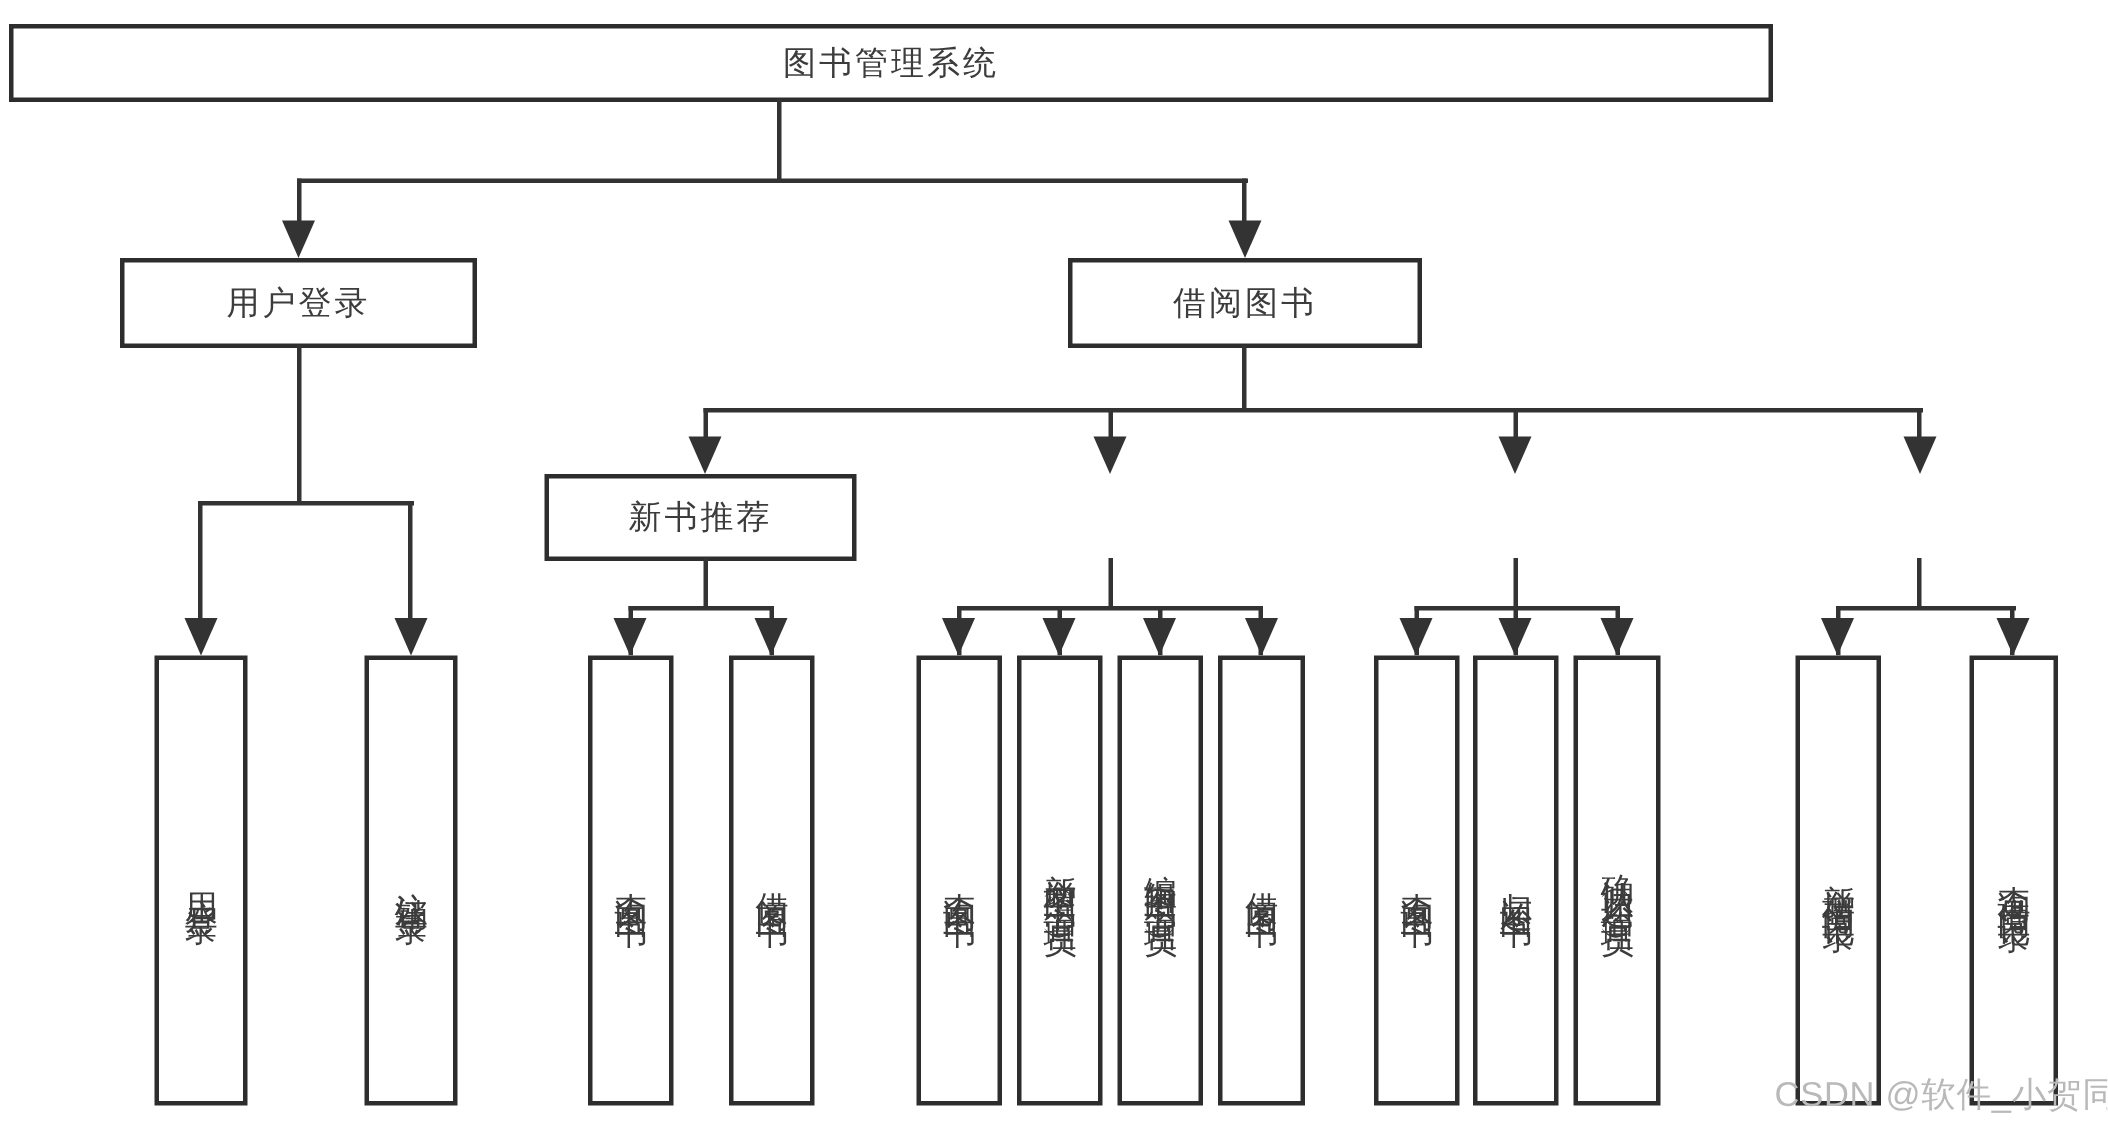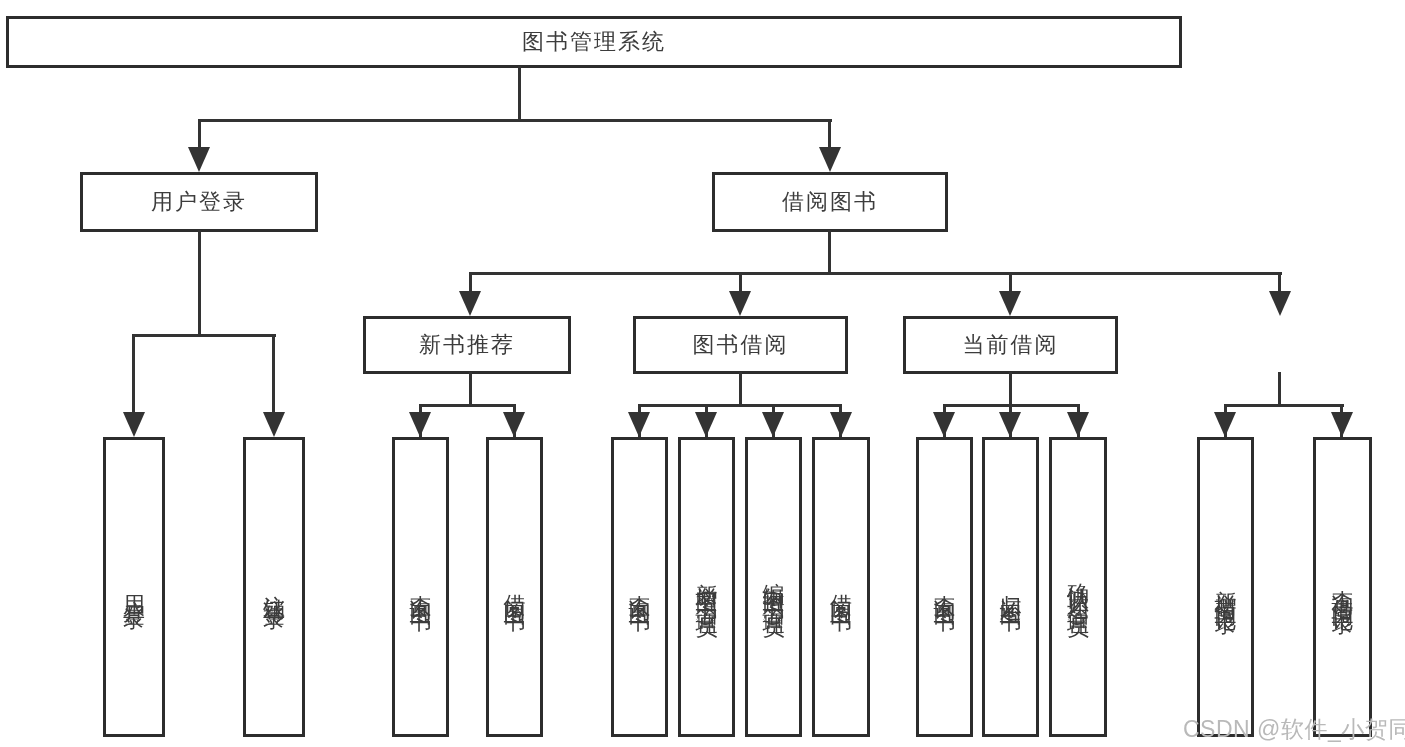--- a/index.html
+++ b/index.html
@@ -103,26 +103,20 @@
   <div class="vl" style="left:739px;top:272px;height:24px"></div>
   <div class="arr" style="left:729px;top:291px"></div>
   <div class="vl" style="left:1009px;top:272px;height:24px"></div>
   <div class="arr" style="left:999px;top:291px"></div>
   <div class="vl" style="left:1278px;top:272px;height:24px"></div>
   <div class="arr" style="left:1269px;top:291px"></div>
 
   <div class="box" style="left:363px;top:316px;width:208px;height:58px">
     <span>新书推荐</span>
   </div>
-  <div class="box" style="left:633px;top:316px;width:215px;height:58px">
-    <span>图书借阅</span>
-  </div>
-  <div class="box" style="left:903px;top:316px;width:215px;height:58px">
-    <span>当前借阅</span>
-  </div>
 
   <div class="vl" style="left:469px;top:372px;height:34px"></div>
   <div class="hl" style="left:419px;top:404px;width:97px"></div>
   <div class="vl" style="left:419px;top:404px;height:33px"></div>
   <div class="arr" style="left:409px;top:412px"></div>
   <div class="vl" style="left:513px;top:404px;height:33px"></div>
   <div class="arr" style="left:503px;top:412px"></div>
 
   <div class="vl" style="left:739px;top:372px;height:34px"></div>
   <div class="hl" style="left:638px;top:404px;width:204px"></div>

